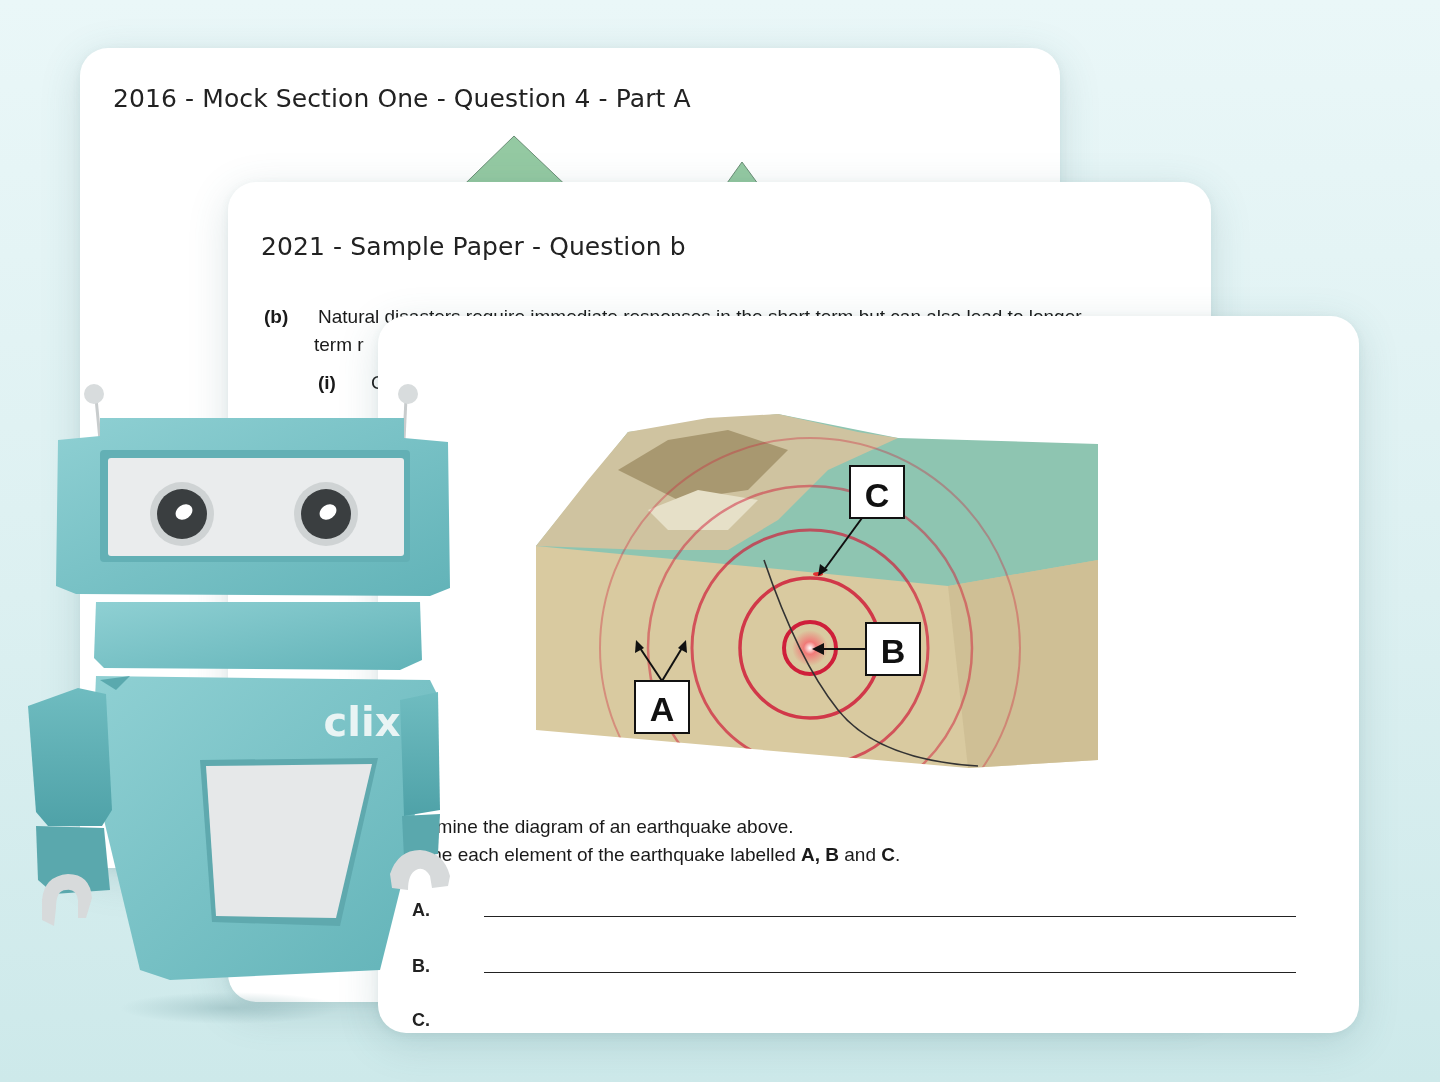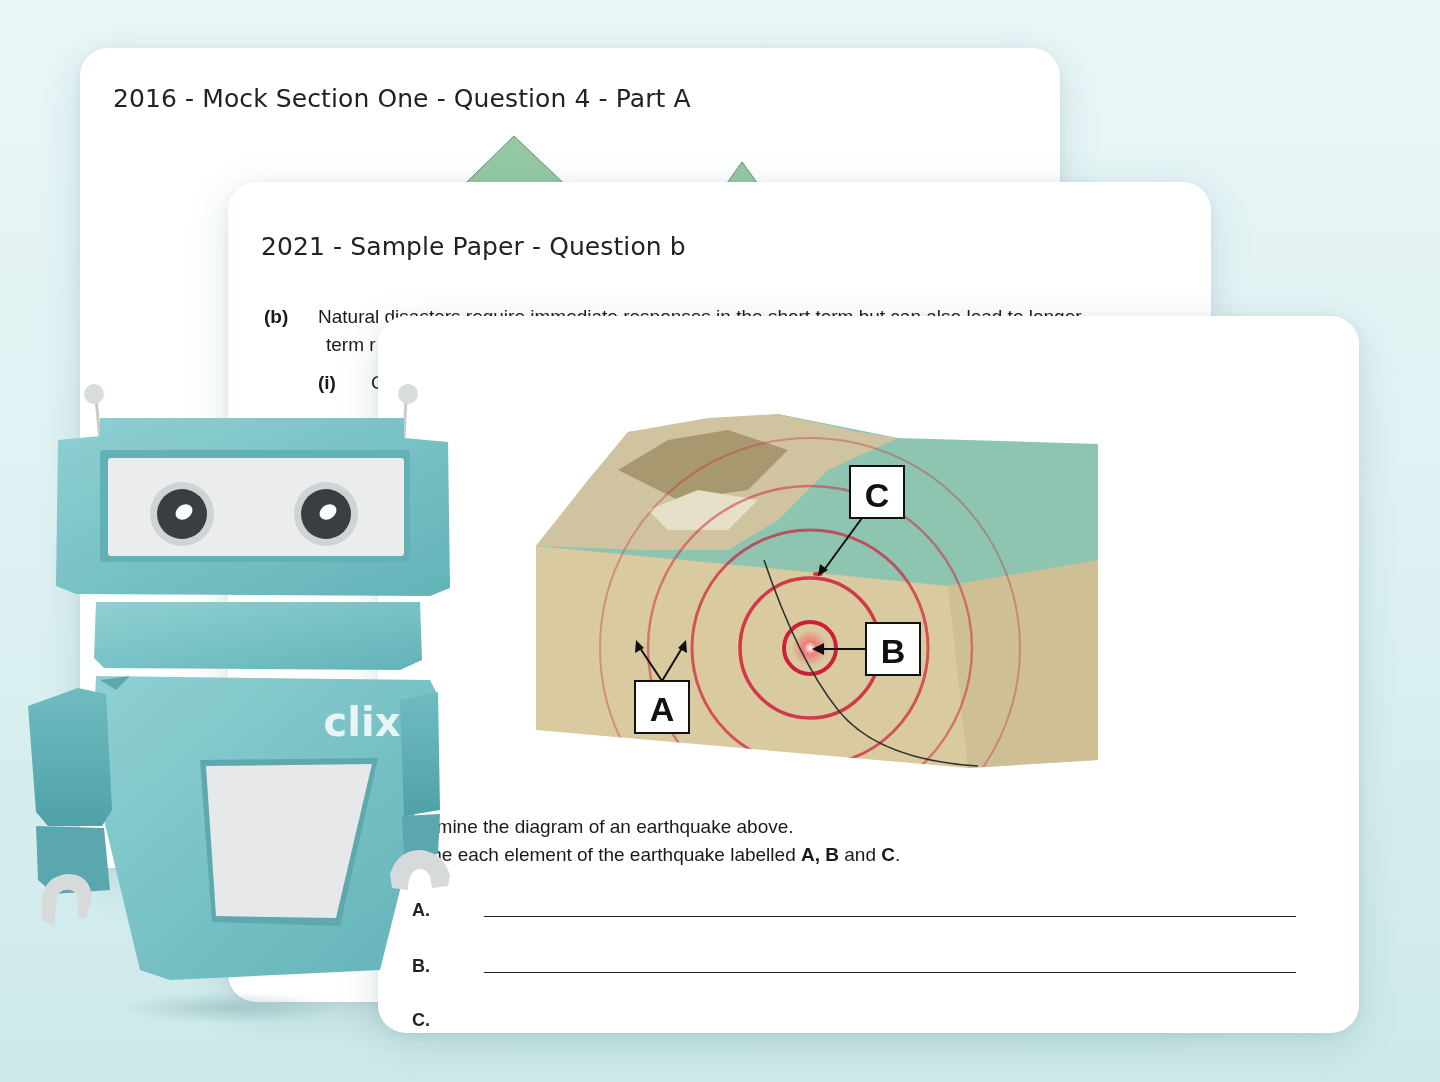--- a/index.html
+++ b/index.html
@@ -58,21 +58,21 @@
   <svg class="mountains" width="420" height="80" viewBox="0 0 420 80">
     <polygon points="14,80 94,2 176,80" fill="#94c9a2" stroke="#6a8d75" stroke-width="1"></polygon>
     <polygon points="285,80 322,28 360,80" fill="#94c9a2" stroke="#6a8d75" stroke-width="1"></polygon>
   </svg>
 </div>
 
 <div class="card" id="card2">
   <div class="card-title">2021 - Sample Paper - Question b</div>
   <div class="doc-text bold" style="left:36px; top:124px;">(b)</div>
   <div class="doc-text" style="left:90px; top:124px;">Natural disasters require immediate responses in the short term but can also lead to longer</div>
-  <div class="doc-text" style="left:98px; top:152px;">term r</div>
+  <div class="doc-text" style="left:86px; top:152px;">term r</div>
   <div class="doc-text bold" style="left:90px; top:190px;">(i)</div>
   <div class="doc-text" style="left:143px; top:190px;">C</div>
 </div>
 
 <div class="card" id="card3">
 
   <svg class="quake" width="580" height="370" viewBox="0 0 580 370">
     <defs>
       <clipPath id="blockClip">
         <polygon points="8,136 100,22 250,4 370,28 570,34 570,350 440,358 8,320"></polygon>

